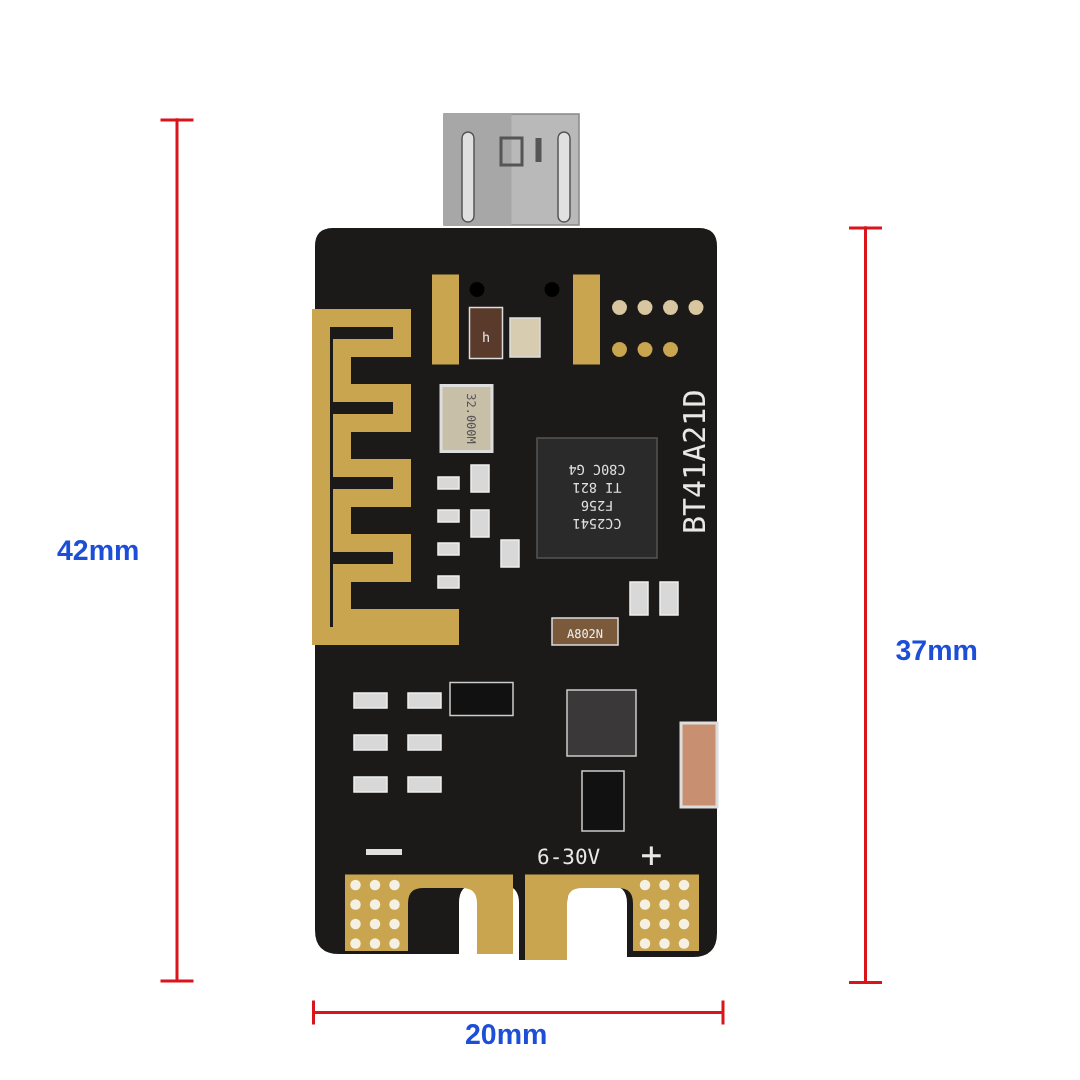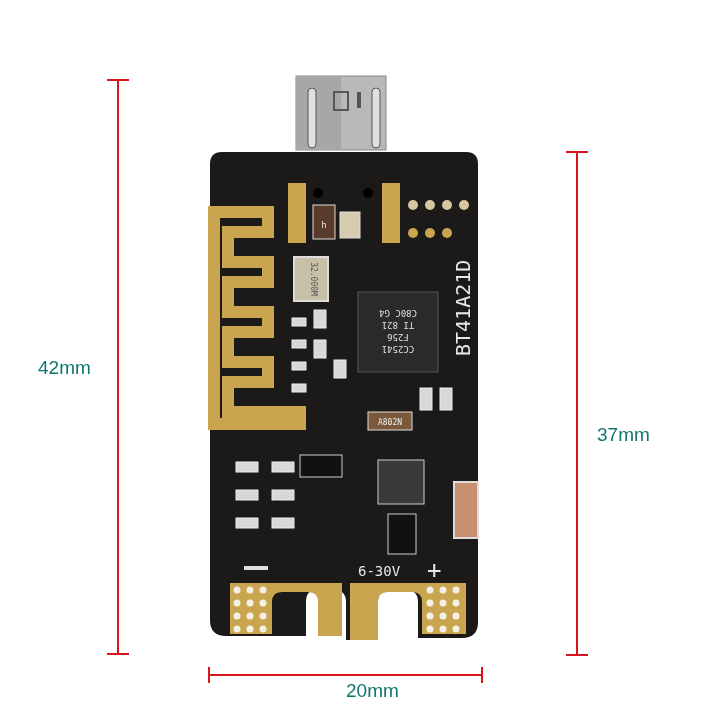--- a/index.html
+++ b/index.html
@@ -1,38 +1,38 @@
 <!DOCTYPE html>
 <html><head>
 <meta charset="utf-8">
 <style>
   html,body{margin:0;padding:0;background:#fff;}
   body{width:720px;height:720px;position:relative;overflow:hidden;font-family:"Liberation Sans",sans-serif;}
   .dim-line{position:absolute;background:#d9141b;}
-  .dim-label{position:absolute;color:#0f766e;font-size:19px;font-family:"Liberation Sans",sans-serif;}
+  .dim-label{position:absolute;color:#1d4ed8;font-size:19px;font-family:"Liberation Sans",sans-serif;font-weight:bold;}
   .board{position:absolute;}
   .silk{font-family:"DejaVu Sans Mono",monospace;fill:#e8e8e8;}
 </style>
 </head>
 <body>
 
 <div class="dim-line" style="left:107px;top:79px;width:22px;height:2px;"></div>
 <div class="dim-line" style="left:117px;top:79px;width:2px;height:575px;"></div>
 <div class="dim-line" style="left:107px;top:653px;width:22px;height:2px;"></div>
 <div class="dim-label" style="left:38px;top:357px;">42mm</div>
 
 <div class="dim-line" style="left:566px;top:151px;width:22px;height:2px;"></div>
 <div class="dim-line" style="left:576px;top:151px;width:2px;height:504px;"></div>
 <div class="dim-line" style="left:566px;top:654px;width:22px;height:2px;"></div>
 <div class="dim-label" style="left:597px;top:396px;margin-top:28px;">37mm</div>
 
 <div class="dim-line" style="left:208px;top:667px;width:2px;height:16px;"></div>
 <div class="dim-line" style="left:208px;top:674px;width:274px;height:2px;"></div>
 <div class="dim-line" style="left:481px;top:667px;width:2px;height:16px;"></div>
-<div class="dim-label" style="left:310px;top:680px;margin-left:36px;">20mm</div>
+<div class="dim-label" style="left:310px;top:680px;">20mm</div>
 
 <svg class="board" width="720" height="720" viewBox="0 0 720 720" style="left:0;top:0;">
 
   <g>
     <rect x="296" y="76" width="90" height="74" fill="#b9b9b9" stroke="#888" stroke-width="1"></rect>
     <rect x="296" y="76" width="45" height="74" fill="#a7a7a7"></rect>
     <rect x="308" y="88" width="8" height="60" rx="4" fill="#e0e0e0" stroke="#555"></rect>
     <rect x="372" y="88" width="8" height="60" rx="4" fill="#e0e0e0" stroke="#555"></rect>
     <rect x="334" y="92" width="14" height="18" fill="none" stroke="#555" stroke-width="2"></rect>
     <rect x="357" y="92" width="4" height="16" fill="#555"></rect>

